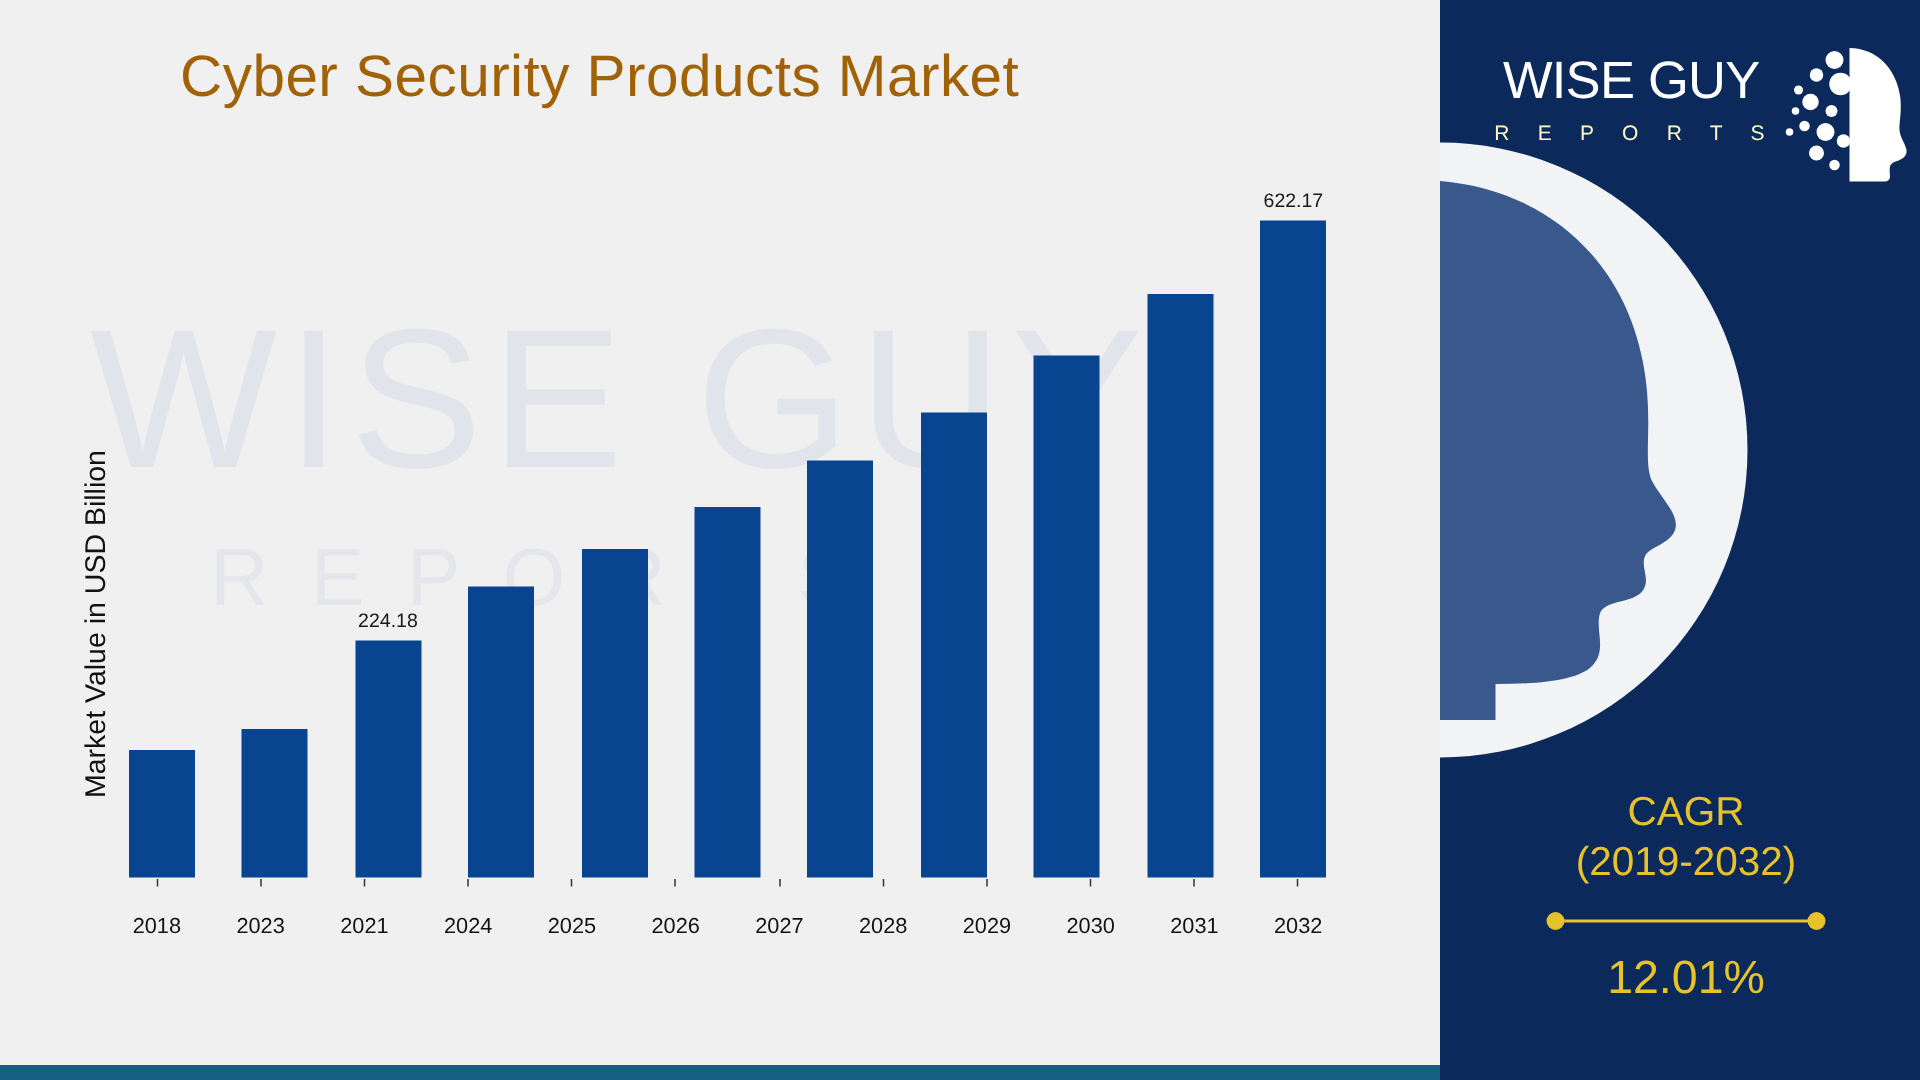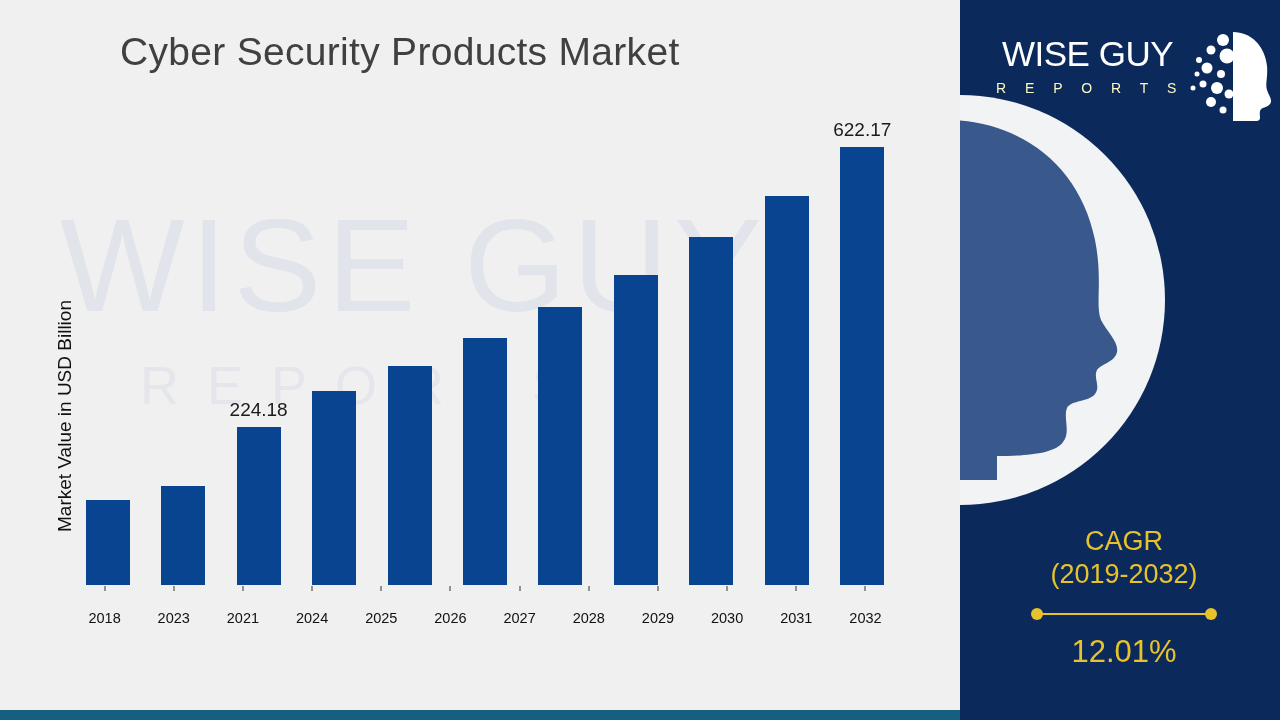--- a/index.html
+++ b/index.html
@@ -54,21 +54,21 @@
     margin-left: 80px;
     white-space: nowrap;
   }
 
   
   #chart-title {
     position: absolute;
     left: 120px; top: 30px;
     font-size: 39px;
     font-weight: 400;
-    color: #404040;
+    color: #a16207;
     letter-spacing: .3px;
     white-space: nowrap;
     font-family: "Liberation Sans", sans-serif;
     text-align: center;
   }
 
   
   #y-axis-label {
     position: absolute;
     left: -105px; top: 405px;
@@ -102,21 +102,21 @@
     flex-direction: column;
     justify-content: flex-end;
     align-items: center;
   }
   .bar {
     width: 44px;
     background: #08448f;
   }
   .bar-value {
     position: absolute;
-    font-size: 19px;
+    font-size: 13px;
     color: #1a1a1a;
     white-space: nowrap;
     left: 50%;
     transform: translateX(-50%);
   }
   #xticks {
     position: absolute;
     left: 70px; top: 586px;
     width: 830px; height: 30px;
     display: flex;

